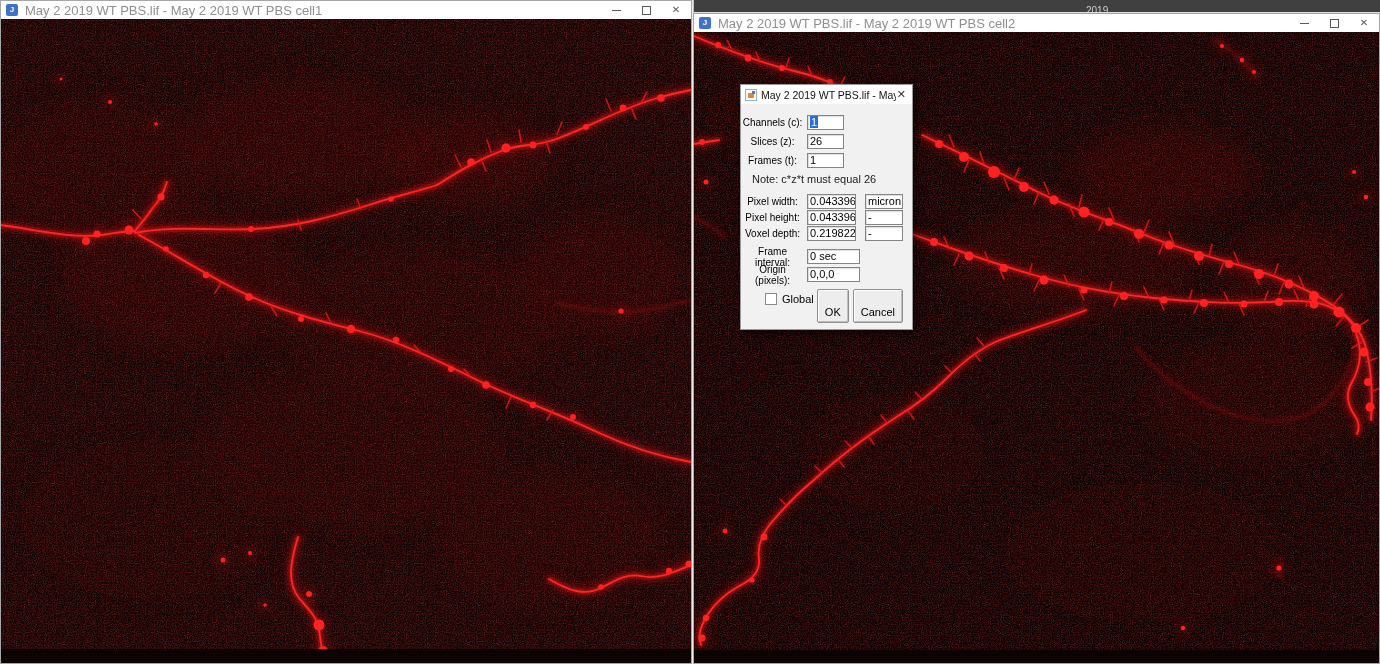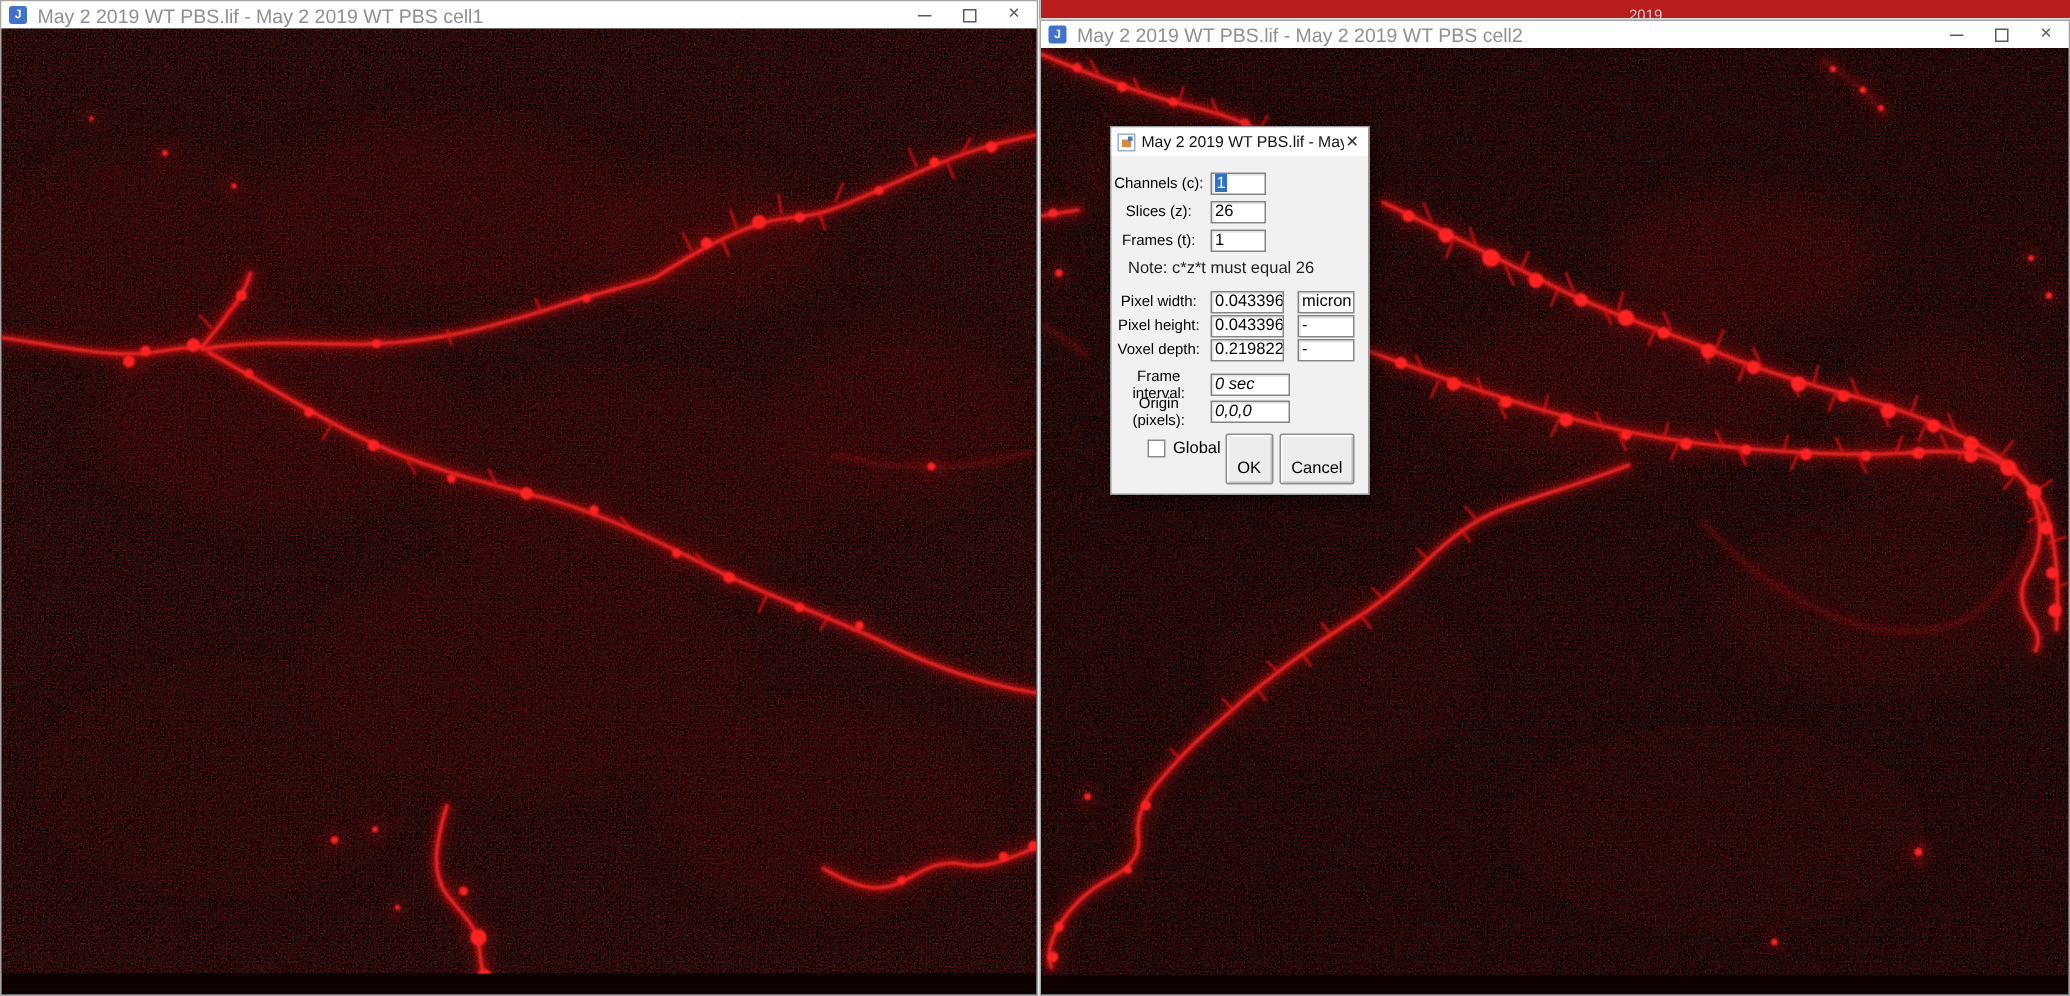--- a/index.html
+++ b/index.html
@@ -24,21 +24,21 @@
   .canvas svg { display:block; }
   .scan { position:absolute; inset:0; pointer-events:none;
           background:repeating-linear-gradient(0deg, rgba(255,30,30,.035) 0 1px, transparent 1px 3px); }
 
   .win-left  { left:0;   top:0;    width:692px; height:664px; }
   .win-left .statusbar { height:14px; }
   .win-right { left:693px; top:13px; width:687px; height:651px; }
   .win-right .statusbar { height:13px; font-size:10.5px; }
 
   
-  .backdrop { position:absolute; left:693px; top:0; width:687px; height:13px; background:#b91c1c;
+  .backdrop { position:absolute; left:693px; top:0; width:687px; height:13px; background:#404040;
               border-left:1px solid #c0c0c0; border-bottom:1px solid #dcdcdc; overflow:hidden; }
   .backdrop span { position:absolute; left:392px; top:5px; font-size:10px; color:#cccccc; }
 
   
   .dglow { fill:none; stroke:#d81414; stroke-width:9;   opacity:.26; stroke-linecap:round; }
   .dmid  { fill:none; stroke:#f51515; stroke-width:3.6; opacity:.72; stroke-linecap:round; }
   .dcore { fill:none; stroke:#ff2a2a; stroke-width:1.8; opacity:.95; stroke-linecap:round; }
   .ddim  { fill:none; stroke:#8f0d0d; stroke-width:4;   opacity:.45; stroke-linecap:round; }
   .spn   { stroke:#e51717; stroke-width:1.6; opacity:.85; stroke-linecap:round; }
   .blob  { fill:#ff2020; }
@@ -53,21 +53,21 @@
   .dlg-title { font-size:10.5px; color:#121212; margin-left:4px; flex:1; white-space:nowrap; overflow:hidden; }
   .dlg-close { font-size:11px; color:#333; padding:0 1px; }
   .dlg-body { padding-top:10px; position:relative; height:226px; }
   .frow { display:flex; align-items:center; margin-bottom:3px; height:16px; }
   .flabel { width:63px; text-align:center; font-size:10px; color:#000; margin-right:3px; flex:none; }
   .tfield { background:#fff; border:1px solid #848484; box-shadow:inset 1px 1px 1px rgba(0,0,0,.14);
             font-size:11px; color:#000; height:15px; line-height:13px; padding:0 2px; overflow:hidden; }
   .w-stack { width:37px; }
   .w-val   { width:49px; }
   .w-unit  { width:38px; margin-left:9px; }
-  .w-other { width:53px;font-style:italic; }
+  .w-other { width:53px; }
   .selhl { background:#2b6fd0; color:#fff; padding:0 1px; }
   .note { font-size:11px; color:#222; margin:5px 0 9px 11px; }
   .grp-cal .frow { height:15px; margin-bottom:1px; }
   .grp-other { margin-top:8px; }
   .grp-other .frow { height:15px; margin-bottom:3px; }
   .chkrow { display:flex; align-items:center; margin:11px 0 0 24px; }
   .chkbox { width:12px; height:12px; background:#fff; border:1px solid #8a8a8a; flex:none; }
   .chklbl { font-size:11px; margin-left:5px; }
   .btnrow { position:absolute; right:9px; bottom:7px; display:flex; gap:4px; }
   .btn { font-size:11px; color:#000; background:#ededed; border:1px solid #8f8f8f; border-radius:2px;

